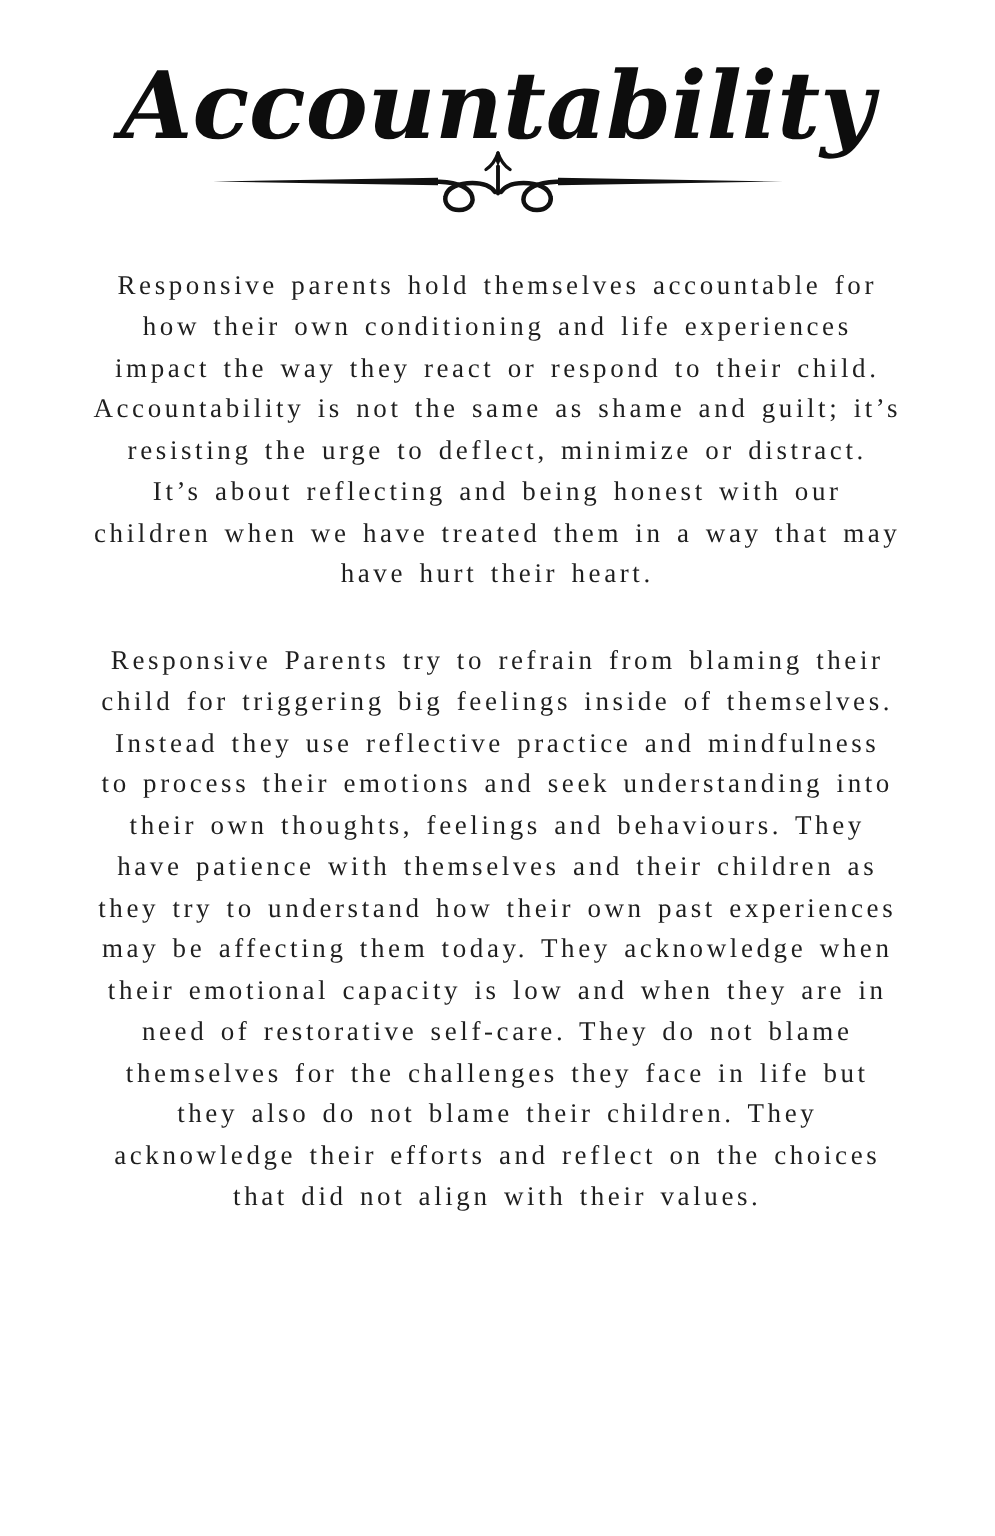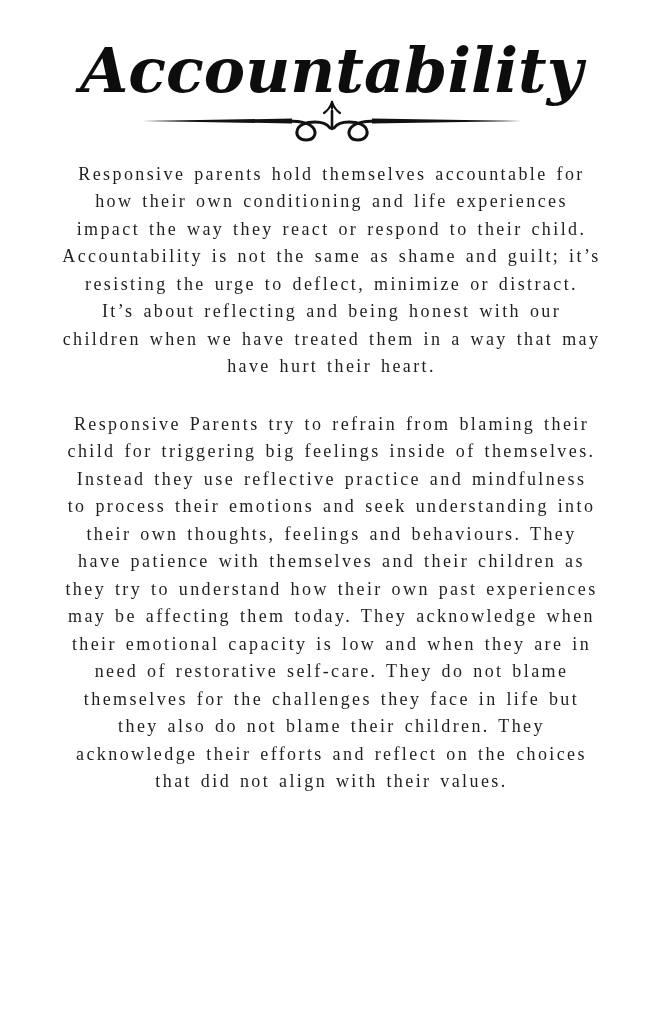--- a/index.html
+++ b/index.html
@@ -38,21 +38,21 @@
     white-space: pre-line;
     text-align: center;
     font-size: 18px;
     line-height: 27.5px;
     letter-spacing: 2.4px;
     word-spacing: 2px;
     color: #1f1f1f;
     width: 644px;
     margin: 0 auto 30px auto;
   }
-  .body-text.first { margin-top: 16px; }
+  .body-text.first { margin-top: 32px; }
 </style>
 </head>
 <body>
 
 <main class="poster">
 
   <h1 class="title">Accountability</h1>
 
   <div class="divider">
     <svg width="380" height="46" viewBox="0 0 380 46" xmlns="http://www.w3.org/2000/svg" aria-hidden="true">

